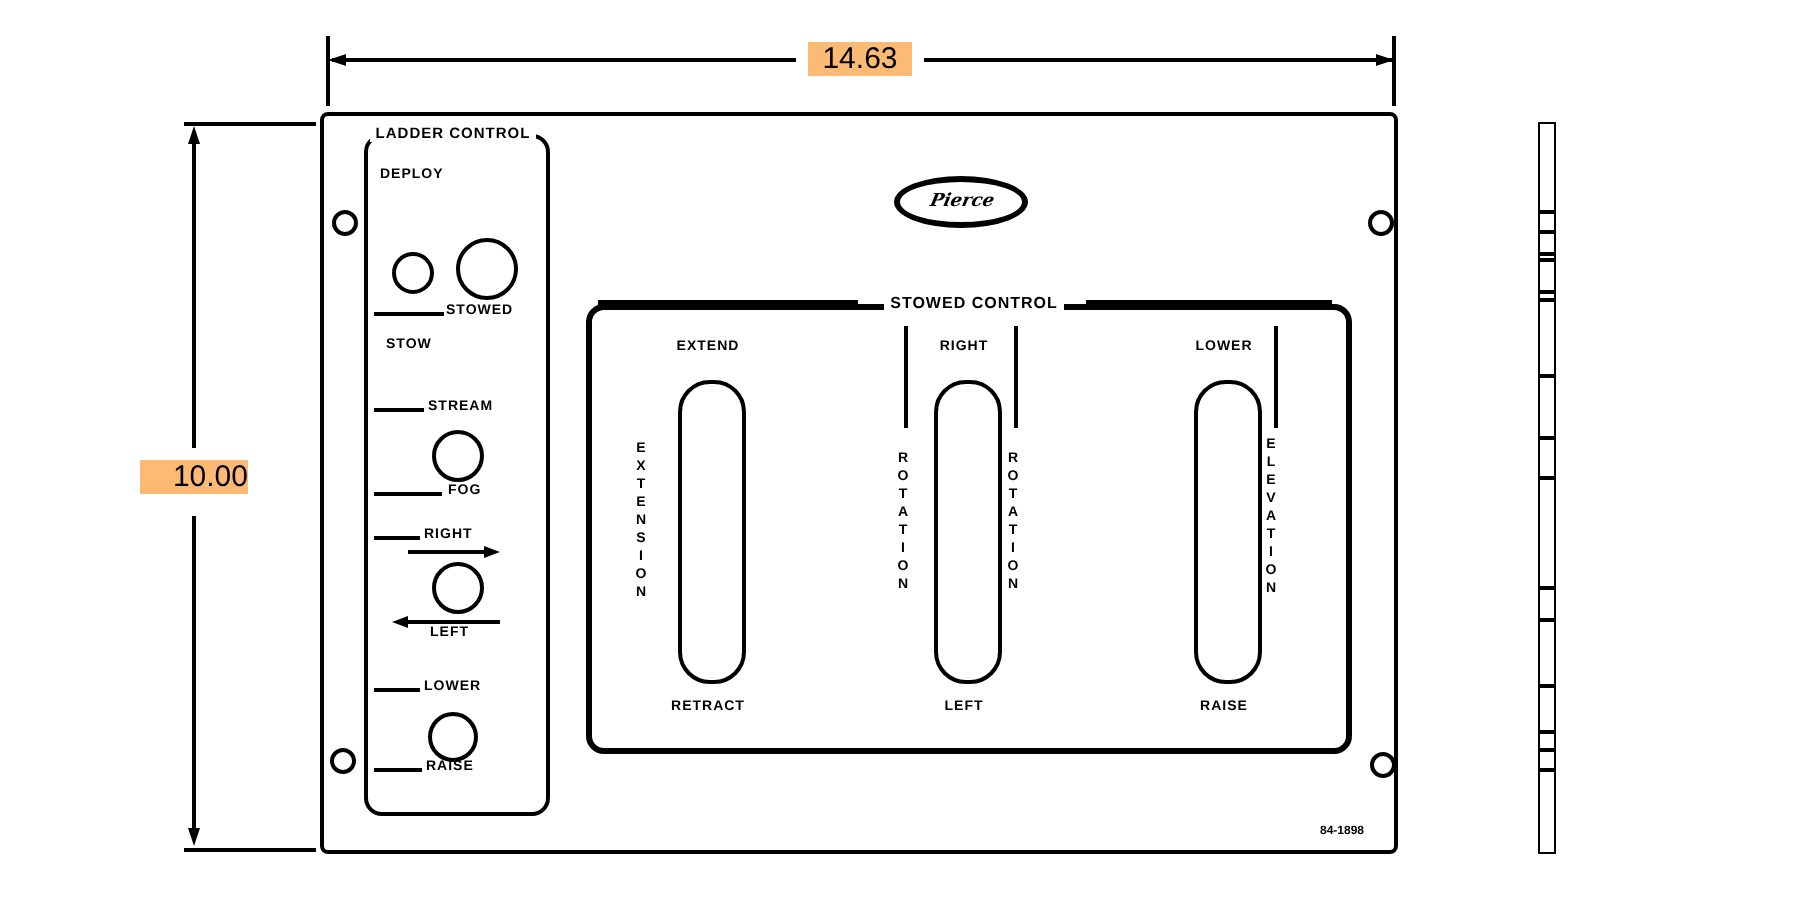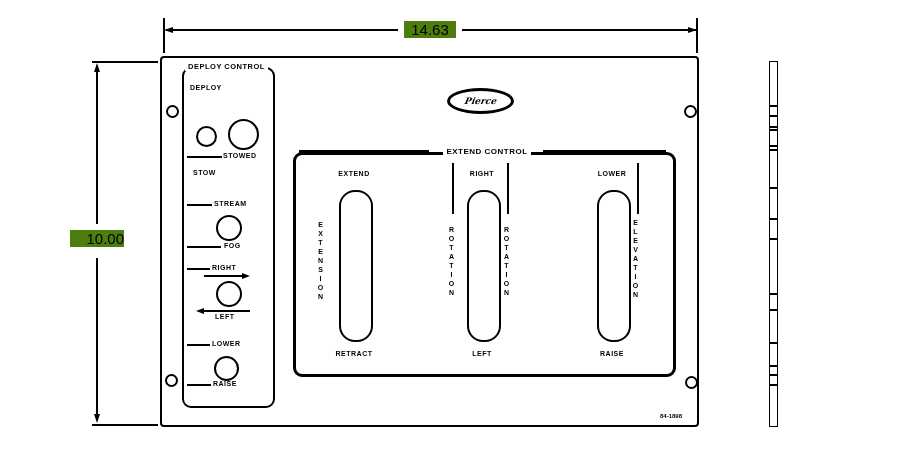--- a/index.html
+++ b/index.html
@@ -34,21 +34,21 @@
   .vtext{
     position:absolute;writing-mode:vertical-rl;text-orientation:upright;
     font-size:7px;font-weight:bold;letter-spacing:2px;white-space:nowrap;line-height:1;
   }
   .boxtitle{
     position:absolute;font-size:8px;font-weight:bold;letter-spacing:0.5px;
     text-align:center;z-index:5;white-space:nowrap;
   }
   .boxtitle span{background:#fff;padding:0 3px;}
   .dimtext{
-    position:absolute;font-size:15px;font-weight:normal;background:#4d7c0f;z-index:4;
+    position:absolute;font-size:15px;font-weight:normal;background:#fdba74;z-index:4;
     font-family:"Liberation Sans", sans-serif;
   }
   .arr{position:absolute;width:0;height:0;}
   .arr-l{border-top:3px solid transparent;border-bottom:3px solid transparent;border-right:9px solid #000;}
   .arr-r{border-top:3px solid transparent;border-bottom:3px solid transparent;border-left:9px solid #000;}
   .arr-u{border-left:3px solid transparent;border-right:3px solid transparent;border-bottom:9px solid #000;}
   .arr-d{border-left:3px solid transparent;border-right:3px solid transparent;border-top:9px solid #000;}
   .titlebar{position:absolute;background:#000;height:5px;z-index:3;}
   .logo{
     position:absolute;left:447px;top:88px;width:61px;height:20px;
@@ -93,21 +93,21 @@
   <div class="hole" style="left:684px;top:105px;"></div>
   <div class="hole" style="left:165px;top:374px;"></div>
   <div class="hole" style="left:685px;top:376px;"></div>
 
   <div class="logo">
     <span>Pierce</span>
   </div>
 
   <div class="rrect" style="left:182px;top:67px;width:89px;height:337px;"></div>
   <div class="boxtitle" style="left:178px;top:62px;width:97px;font-size:7.5px;">
-    <span>DEPLOY CONTROL</span>
+    <span>LADDER CONTROL</span>
   </div>
 
   <div class="lbl" style="left:190px;top:84px;">DEPLOY</div>
 
   <div class="knob" style="left:196px;top:126px;width:17px;height:17px;"></div>
   <div class="knob" style="left:228px;top:119px;width:27px;height:27px;"></div>
 
   <div class="hline" style="left:187px;top:156px;width:35px;"></div>
   <div class="lbl" style="left:223px;top:152px;">STOWED</div>
   <div class="lbl" style="left:193px;top:169px;">STOW</div>
@@ -130,21 +130,21 @@
   <div class="hline" style="left:187px;top:344px;width:23px;"></div>
   <div class="lbl" style="left:212px;top:340px;">LOWER</div>
   <div class="knob" style="left:214px;top:356px;width:21px;height:21px;"></div>
   <div class="hline" style="left:187px;top:384px;width:24px;"></div>
   <div class="lbl" style="left:213px;top:380px;">RAISE</div>
 
   <div class="rrect" style="left:293px;top:152px;width:377px;height:219px;border-width:3px;"></div>
   <div class="titlebar" style="left:299px;top:150px;width:130px;"></div>
   <div class="titlebar" style="left:543px;top:150px;width:123px;"></div>
   <div class="boxtitle" style="left:425px;top:147px;width:124px;">
-    <span>EXTEND CONTROL</span>
+    <span>STOWED CONTROL</span>
   </div>
 
   <div class="lbl lbl-c" style="left:329px;top:170px;width:50px;">EXTEND</div>
   <div class="slot" style="left:339px;top:190px;"></div>
   <div class="lbl lbl-c" style="left:324px;top:350px;width:60px;">RETRACT</div>
   <div class="vtext" style="left:317px;top:221px;">EXTENSION</div>
 
   <div class="lbl lbl-c" style="left:457px;top:170px;width:50px;">RIGHT</div>
   <div class="slot" style="left:467px;top:190px;"></div>
   <div class="lbl lbl-c" style="left:457px;top:350px;width:50px;">LEFT</div>

